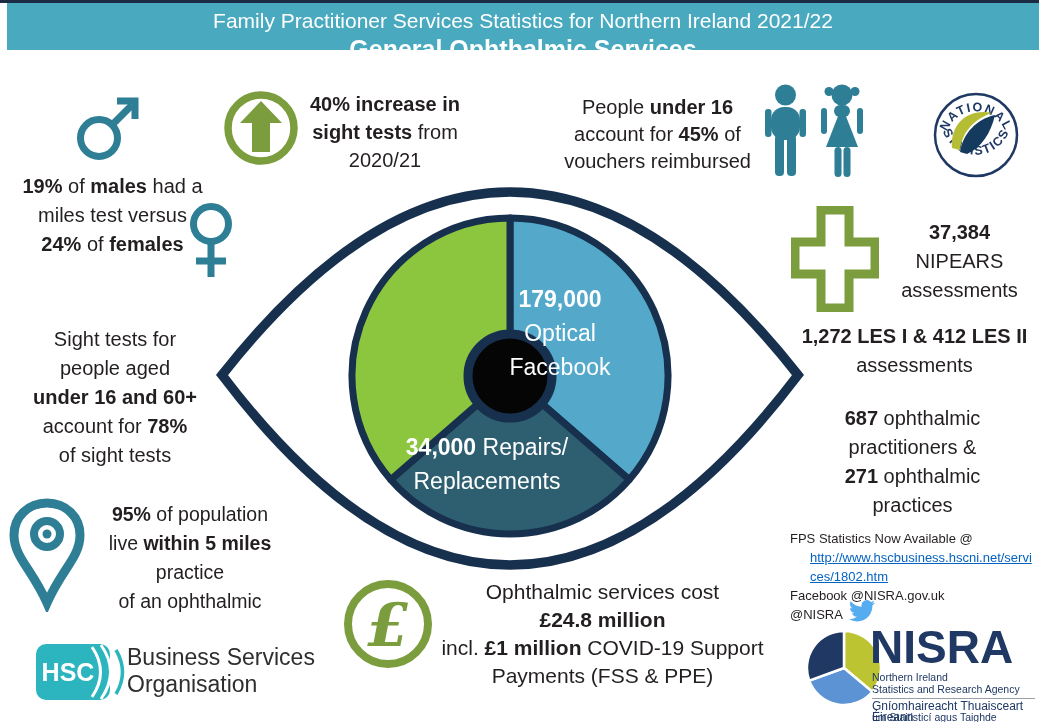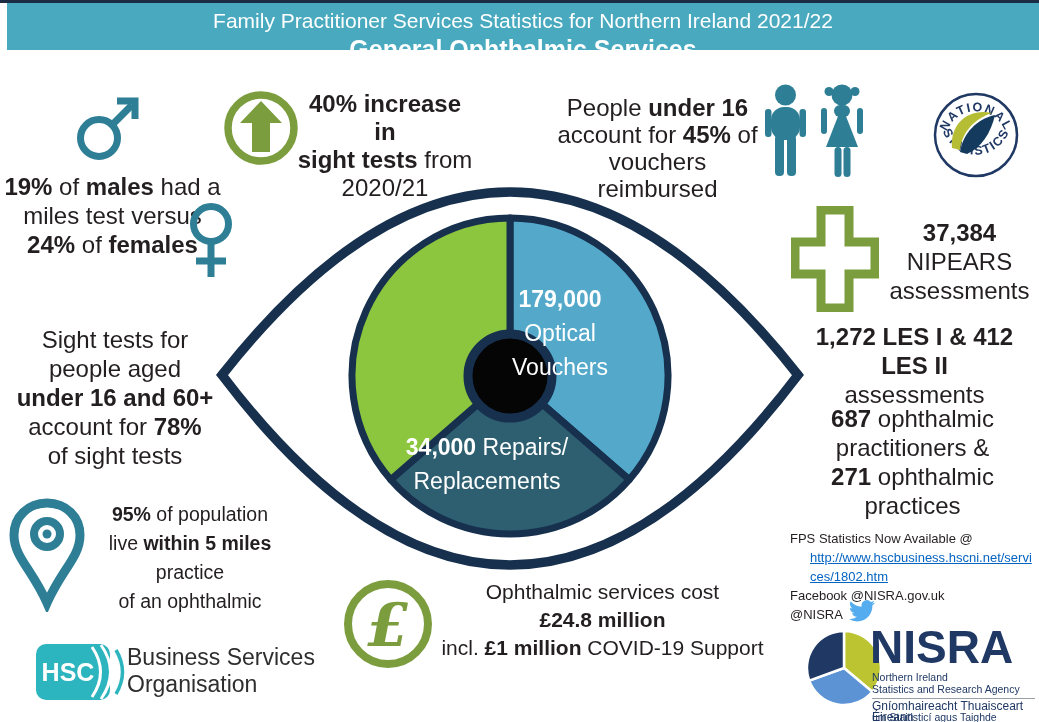--- a/index.html
+++ b/index.html
@@ -5,21 +5,21 @@
   html,body{margin:0;padding:0;background:#fff;}
   #stage{position:relative;width:1039px;height:722px;background:#ffffff;overflow:hidden;
          font-family:"Liberation Sans","DejaVu Sans",sans-serif;color:#231f20;}
   .abs{position:absolute;}
   
   #top-strip{left:0;top:0;width:1039px;height:3px;background:#1b2b44;}
   #hdr{left:7px;top:3px;width:1032px;height:47px;background:#48a9bf;color:#fff;text-align:center;}
   #hdr .l1{font-size:21px;line-height:26px;margin-top:5px;}
   #hdr .l2{font-size:25px;line-height:29px;font-weight:700;margin-top:1px;}
   
-  .blk{position:absolute;text-align:center;font-size:24px;line-height:29px;color:#231f20;}
+  .blk{position:absolute;text-align:center;font-size:20px;line-height:29px;color:#231f20;}
   .blk .b,.b{font-weight:700;}
   .lnk{color:#0563c1;text-decoration:underline;cursor:pointer;padding-left:20px;}
   #males-block{left:0;top:172px;width:225px;}
   #increase-block{left:295px;top:90px;width:180px;line-height:28px;}
   #under16-block{left:550px;top:94px;width:215px;line-height:27px;}
   #nipears-block{left:880px;top:218px;width:159px;}
   #les-block{left:790px;top:322px;width:249px;}
   #practitioners-block{left:800px;top:404px;width:225px;}
   #sight-age-block{left:10px;top:325px;width:210px;}
   #population-block{left:85px;top:500px;width:210px;font-size:19.5px;}
@@ -144,21 +144,21 @@
       <path d="M310 196 L310 38 A158 158 0 0 1 429.2 299.7 Z" stroke="#17304e" stroke-width="7" stroke-linejoin="round" fill="#54a9cb"></path>
       <path d="M310 196 L429.2 299.7 A158 158 0 0 1 190.8 299.7 Z" stroke="#17304e" stroke-width="7" stroke-linejoin="round" fill="#2e5f70"></path>
       <path d="M310 196 L190.8 299.7 A158 158 0 0 1 310 38 Z" stroke="#17304e" stroke-width="7" stroke-linejoin="round" fill="#8cc63f"></path>
       <circle cx="310" cy="196" r="42" fill="#050505" stroke="#17304e" stroke-width="9"></circle>
     </g>
   </svg>
 
   <div id="pl-blue" class="pl">
       <div><span class="b">179,000</span></div>
       <div><span>Optical</span></div>
-      <div><span>Vouchers</span></div>
+      <div><span>Facebook</span></div>
     </div>
   <div id="pl-dark" class="pl">
       <div><span class="b">34,000</span><span> Repairs/</span></div>
       <div><span>Replacements</span></div>
     </div>
 
   <svg id="cross-icon" class="abs" width="88" height="106" viewBox="0 0 88 106">
     <path d="M30 4 H58 V36 H84 V68 H58 V102 H30 V68 H4 V36 H30 Z" fill="#ffffff" stroke="#7c9d3e" stroke-width="9" stroke-linejoin="miter"></path>
   </svg>
 
@@ -201,20 +201,21 @@
 
   <svg id="pound-icon" class="abs" width="92" height="92" viewBox="0 0 92 92">
     <circle cx="46" cy="46" r="40" fill="#ffffff" stroke="#7c9d3e" stroke-width="8"></circle>
     <text x="46" y="68" font-size="60" font-family="DejaVu Serif, serif" font-style="italic" font-weight="bold" fill="#7c9d3e" text-anchor="middle">£</text>
   </svg>
 
   <div id="cost-block" class="blk">
       <div><span>Ophthalmic services cost</span></div>
       <div><span class="b">£24.8 million</span></div>
       <div><span>incl. </span><span class="b">£1 million</span><span> COVID-19 Support</span></div>
+      <div><span>Payments (FSS &amp; PPE)</span></div>
     </div>
 
   <div id="fps-block" class="blk">
       <div><span>FPS Statistics Now Available @</span></div>
       <div><span class="lnk">http://www.hscbusiness.hscni.net/servi</span></div>
       <div><span class="lnk">ces/1802.htm</span></div>
       <div><span>Facebook @NISRA.gov.uk</span></div>
       <div><span>@NISRA</span></div>
     </div>
 

